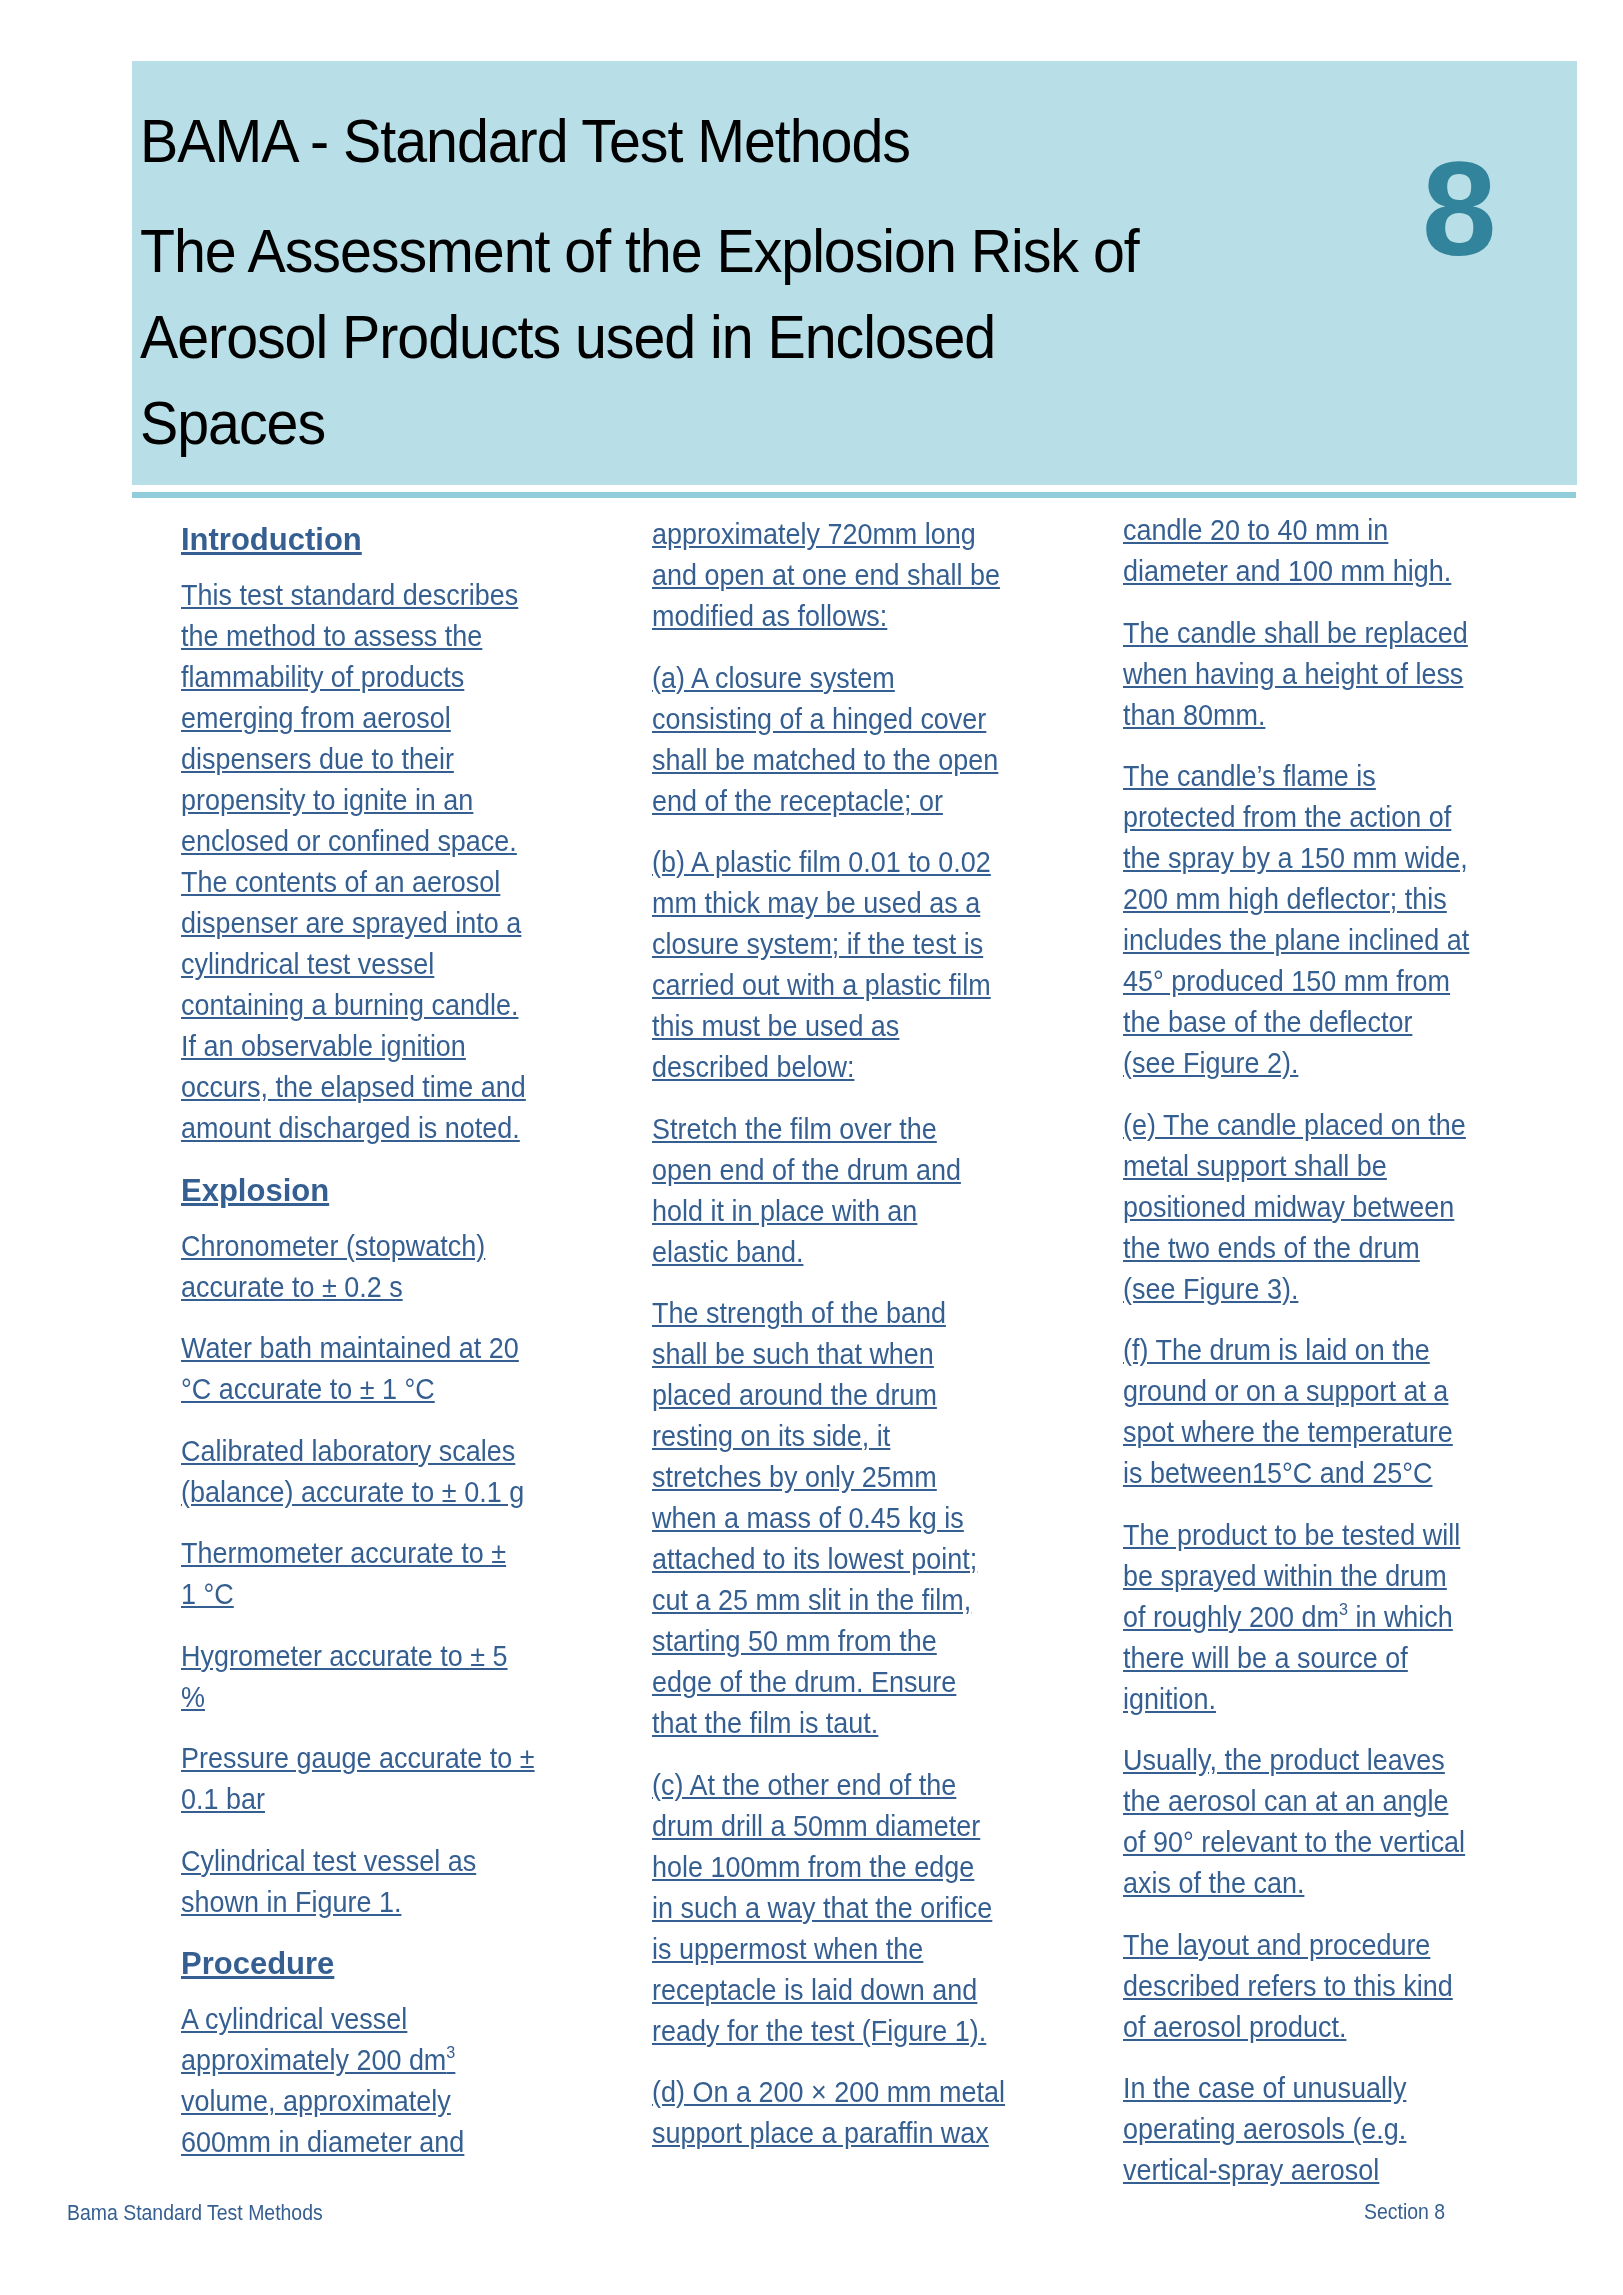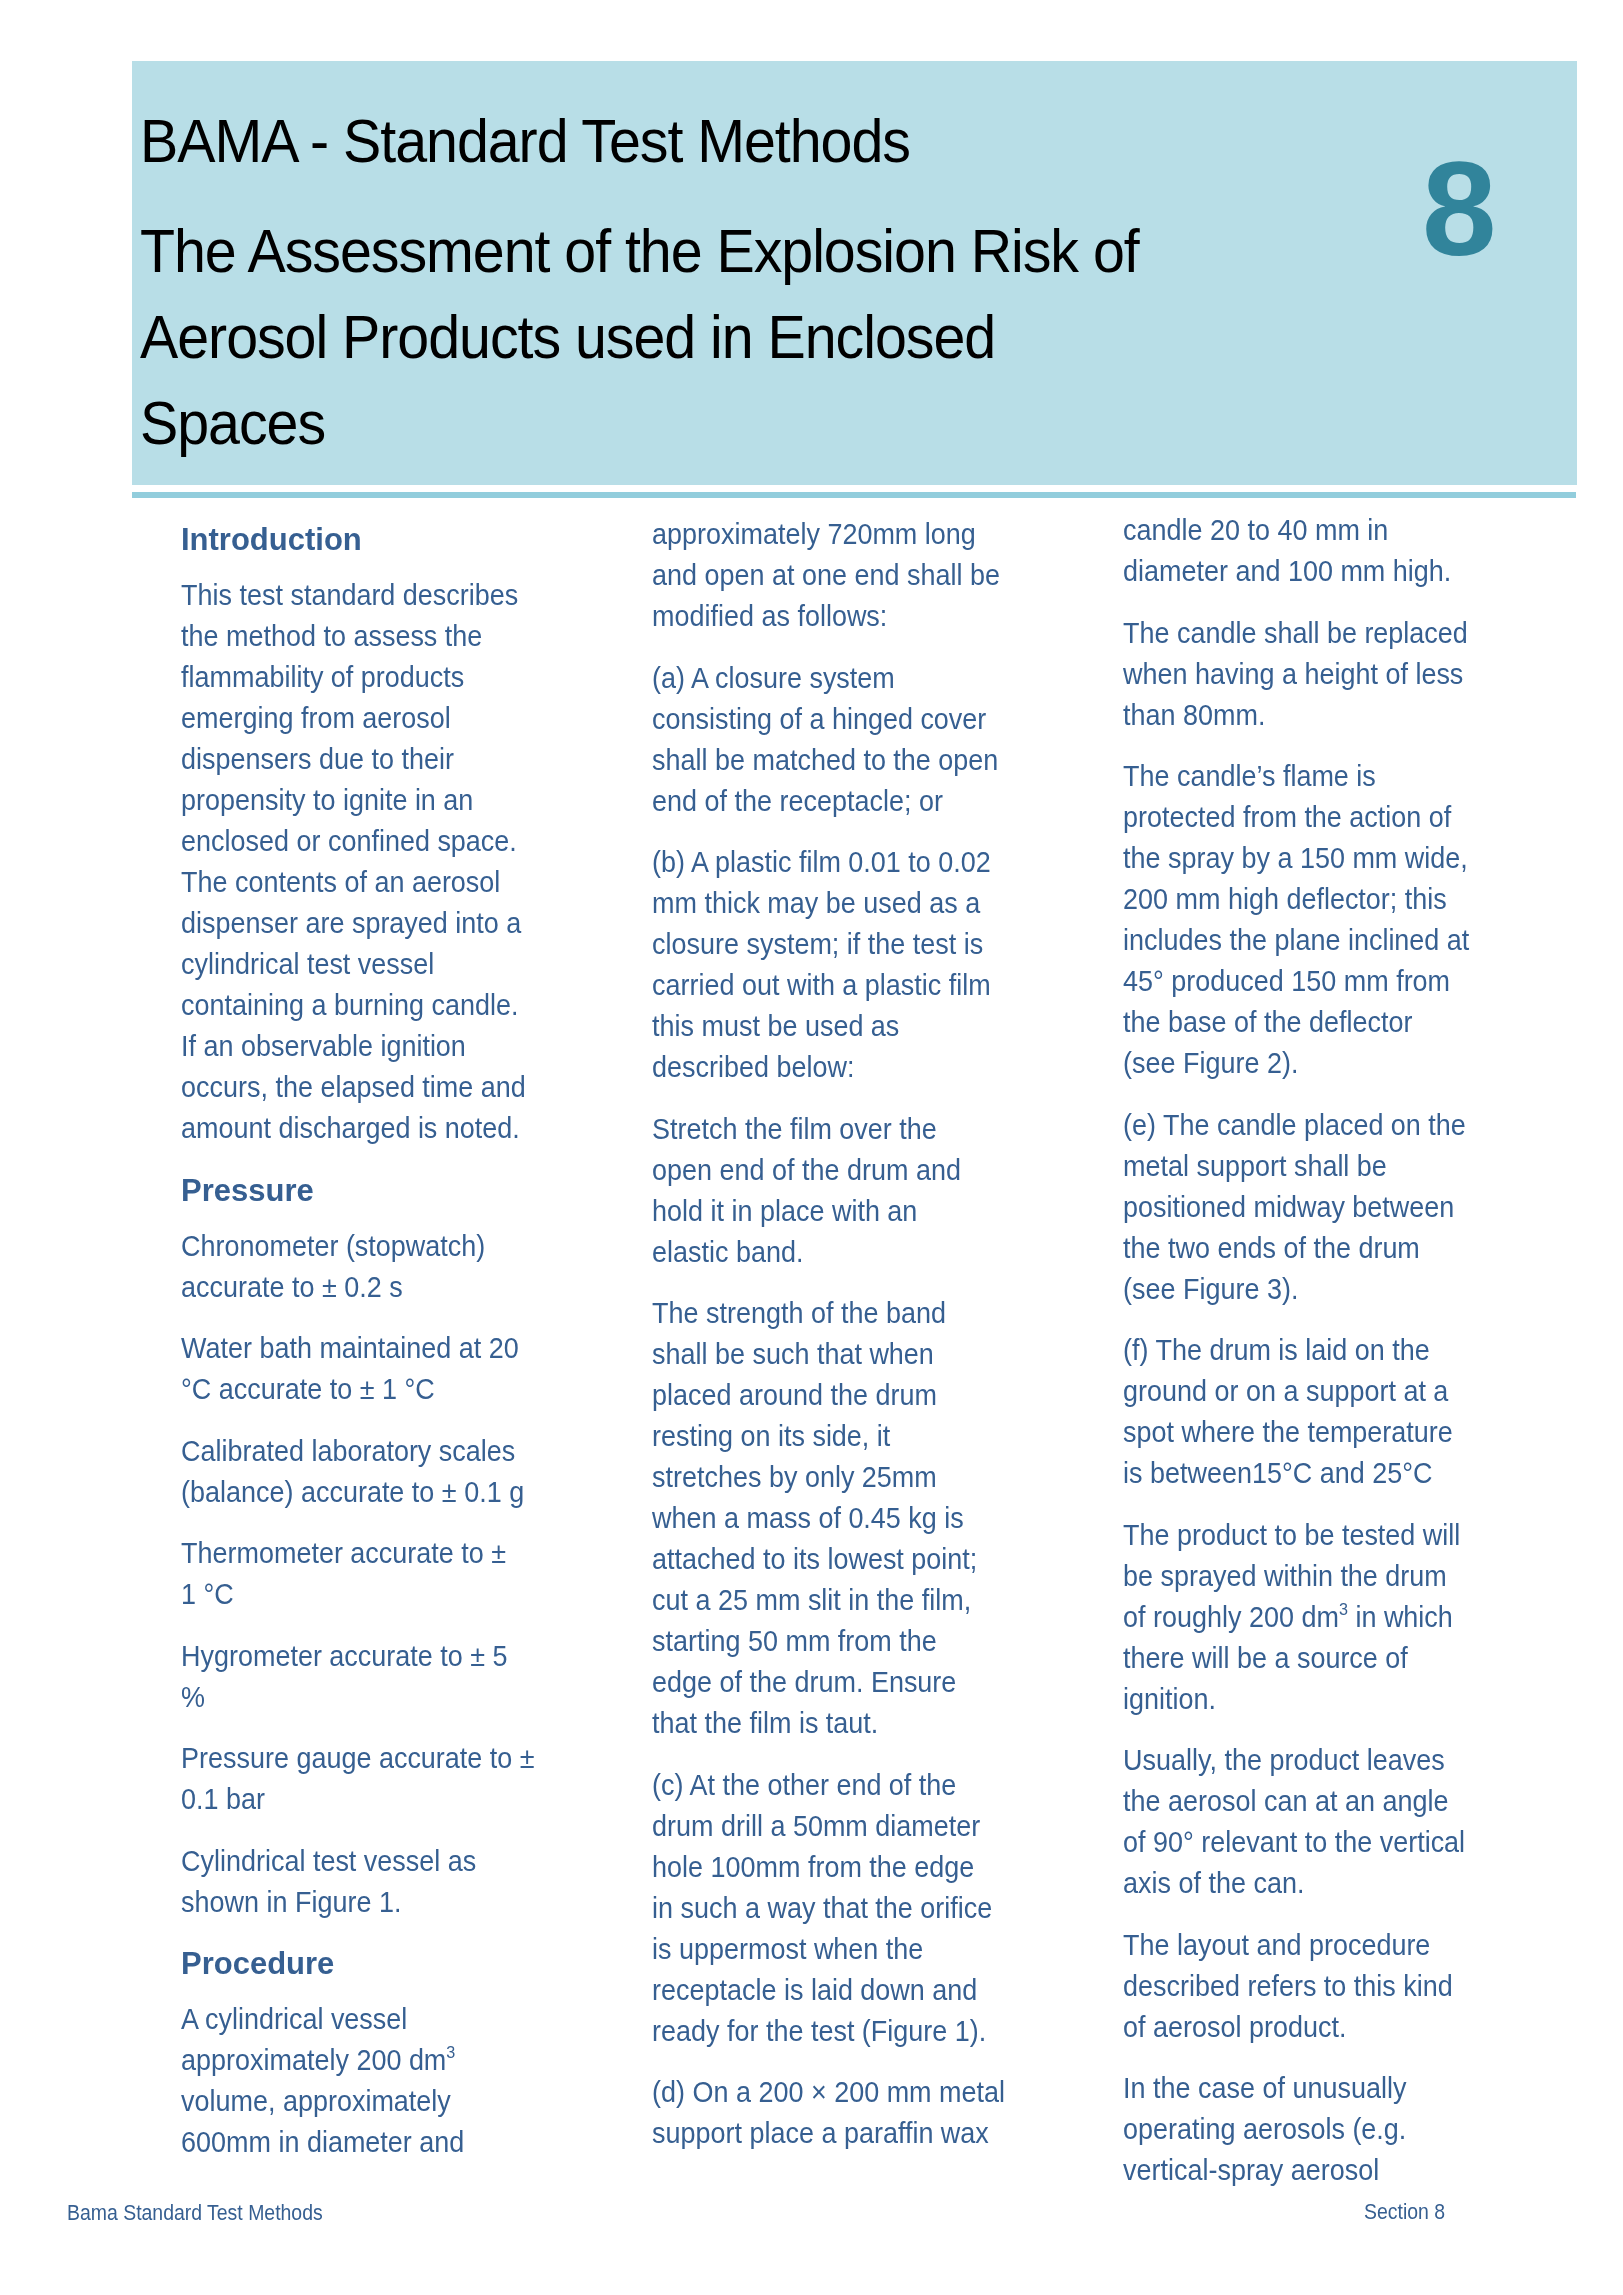--- a/index.html
+++ b/index.html
@@ -7,21 +7,21 @@
          font-family: "Liberation Sans", "DejaVu Sans", sans-serif; }
   .header-box { position: absolute; left: 132px; top: 61px; width: 1445px; height: 424px;
                 background: #B8DEE7; }
   .header-rule { position: absolute; left: 132px; top: 492px; width: 1444px; height: 6px;
                  background: #92CDDC; }
   .title-line { position: absolute; left: 140px; color: #000; font-size: 61px; line-height: 1;
                 white-space: nowrap; font-family: "Liberation Sans", "DejaVu Sans", sans-serif;
                 letter-spacing: -1.1px; transform: scaleX(0.94); transform-origin: left top; }
   .section-num { position: absolute; left: 1422px; top: 142px; color: #31849B; font-size: 134px;
                  font-weight: bold; line-height: 1; font-family: "Liberation Sans", sans-serif; }
-  .col { position: absolute; top: 519px; width: 411px; color: #365F91; }
+  .col { position: absolute; top: 519px; width: 411px; color: #365F91; text-decoration: underline; }
   .col1 { left: 181px; }
   .col2 { left: 652px; top: 514px; }
   .col3 { left: 1123px; top: 510px; }
   .col p { margin: 0 0 20.5px 0; font-size: 29px; line-height: 41px; white-space: pre-line;
            transform: scaleX(0.93); transform-origin: left top; width: 443px; }
   .col h2 { margin: 0 0 15px 0; font-size: 31px; line-height: 41px; font-weight: bold; color: #365F91; }
   sup { font-size: 0.6em; line-height: 0; vertical-align: 0.7em; }
   .footer-left { position: absolute; left: 67px; top: 2200px; font-size: 21.6px; color: #365F91;
                  transform: scaleX(0.9); transform-origin: left top; }
   .footer-right { position: absolute; left: 1364px; top: 2199px; font-size: 21.6px; color: #365F91;
@@ -47,21 +47,21 @@
 dispensers due to their
 propensity to ignite in an
 enclosed or confined space.
 The contents of an aerosol
 dispenser are sprayed into a
 cylindrical test vessel
 containing a burning candle.
 If an observable ignition
 occurs, the elapsed time and
 amount discharged is noted.</p>
-    <h2>Pressure</h2>
+    <h2>Explosion</h2>
     <p>Chronometer (stopwatch)
 accurate to ± 0.2 s</p>
     <p>Water bath maintained at 20
 °C accurate to ± 1 °C</p>
     <p>Calibrated laboratory scales
 (balance)   accurate to ± 0.1 g</p>
     <p>Thermometer  accurate to ±
 1 °C</p>
     <p>Hygrometer accurate to ± 5
 %</p>

